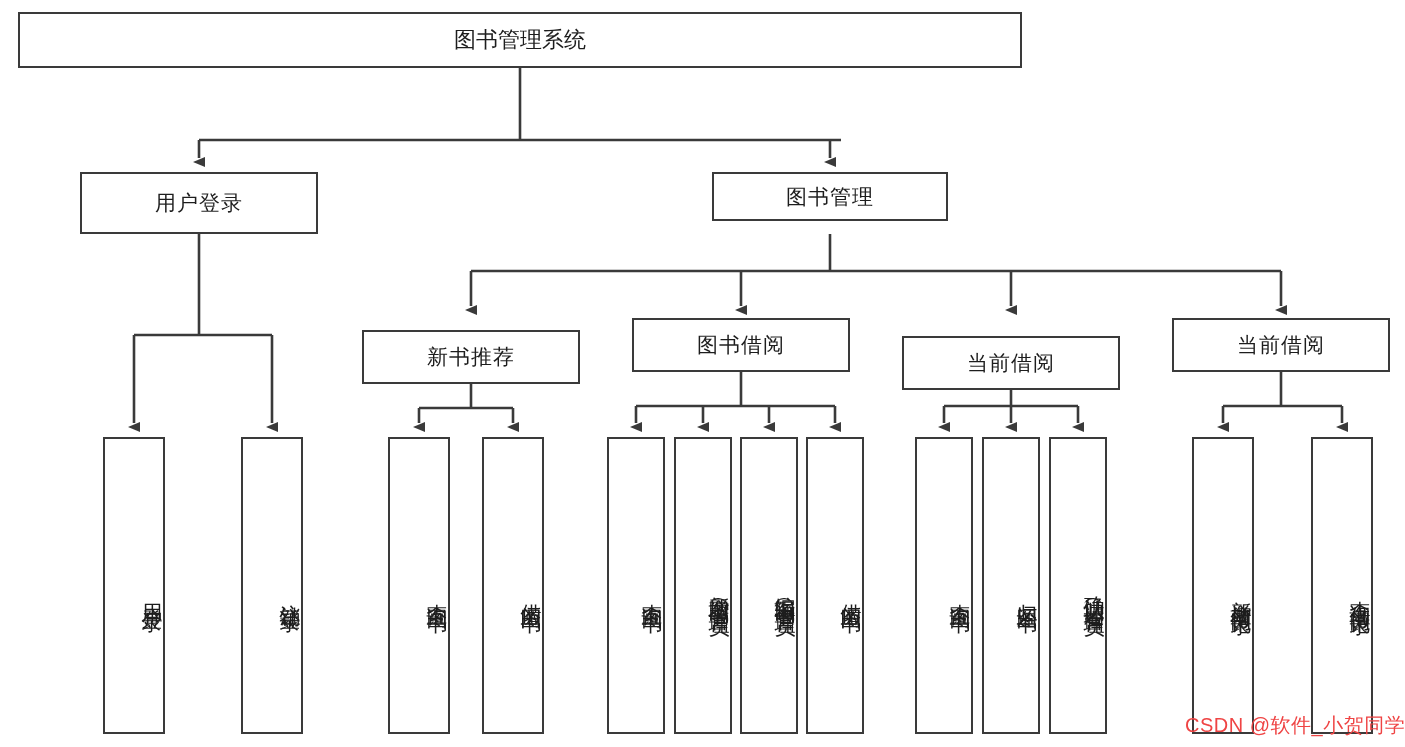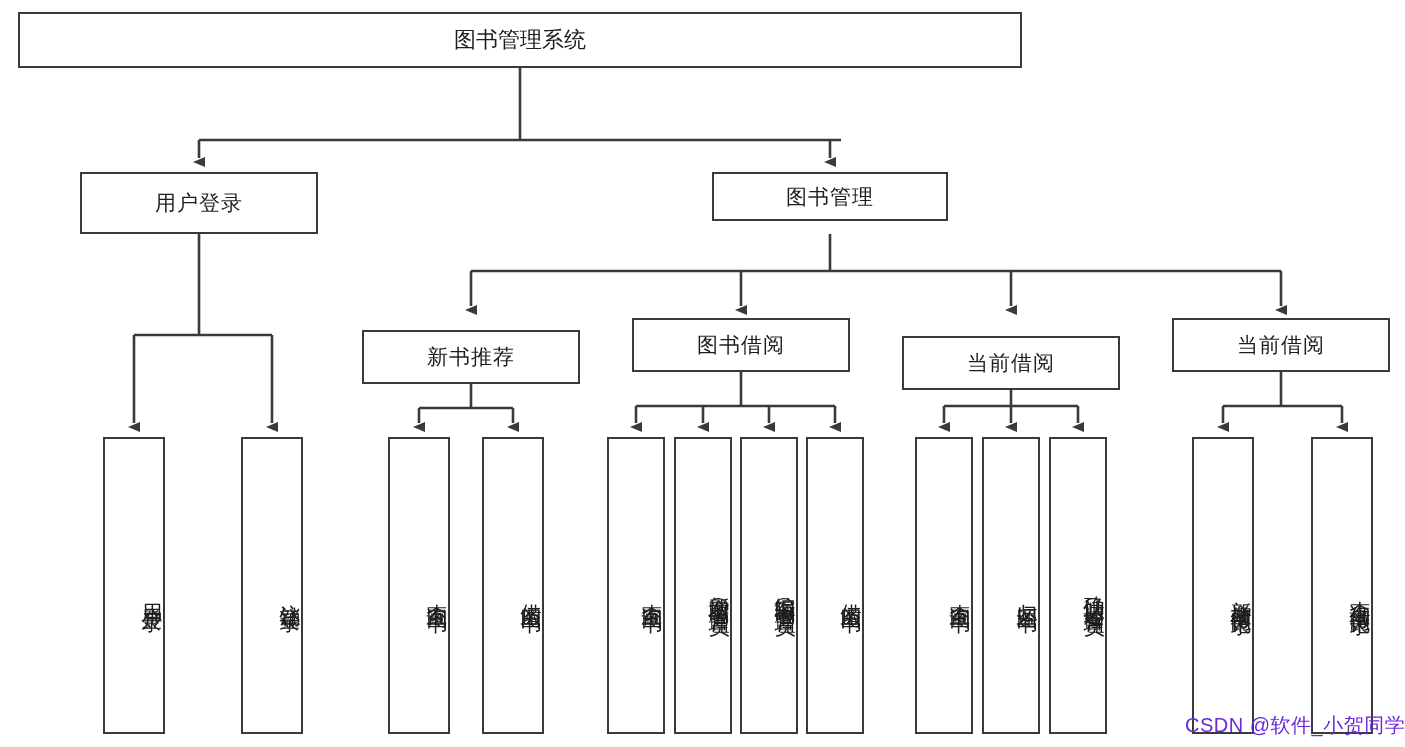--- a/index.html
+++ b/index.html
@@ -57,21 +57,21 @@
     writing-mode: vertical-rl;
     text-orientation: upright;
     display: block;
     white-space: nowrap;
   }
   .watermark {
     position: absolute;
     left: 1185px;
     top: 712px;
     font-size: 20px;
-    color: #6d28d9;
+    color: #ef4444;
     white-space: nowrap;
     letter-spacing: 0.5px;
   }
 </style>
 </head>
 <body>
 
 <div id="canvas">
 
   <svg class="wires" viewBox="0 0 1405 747" xmlns="http://www.w3.org/2000/svg">

